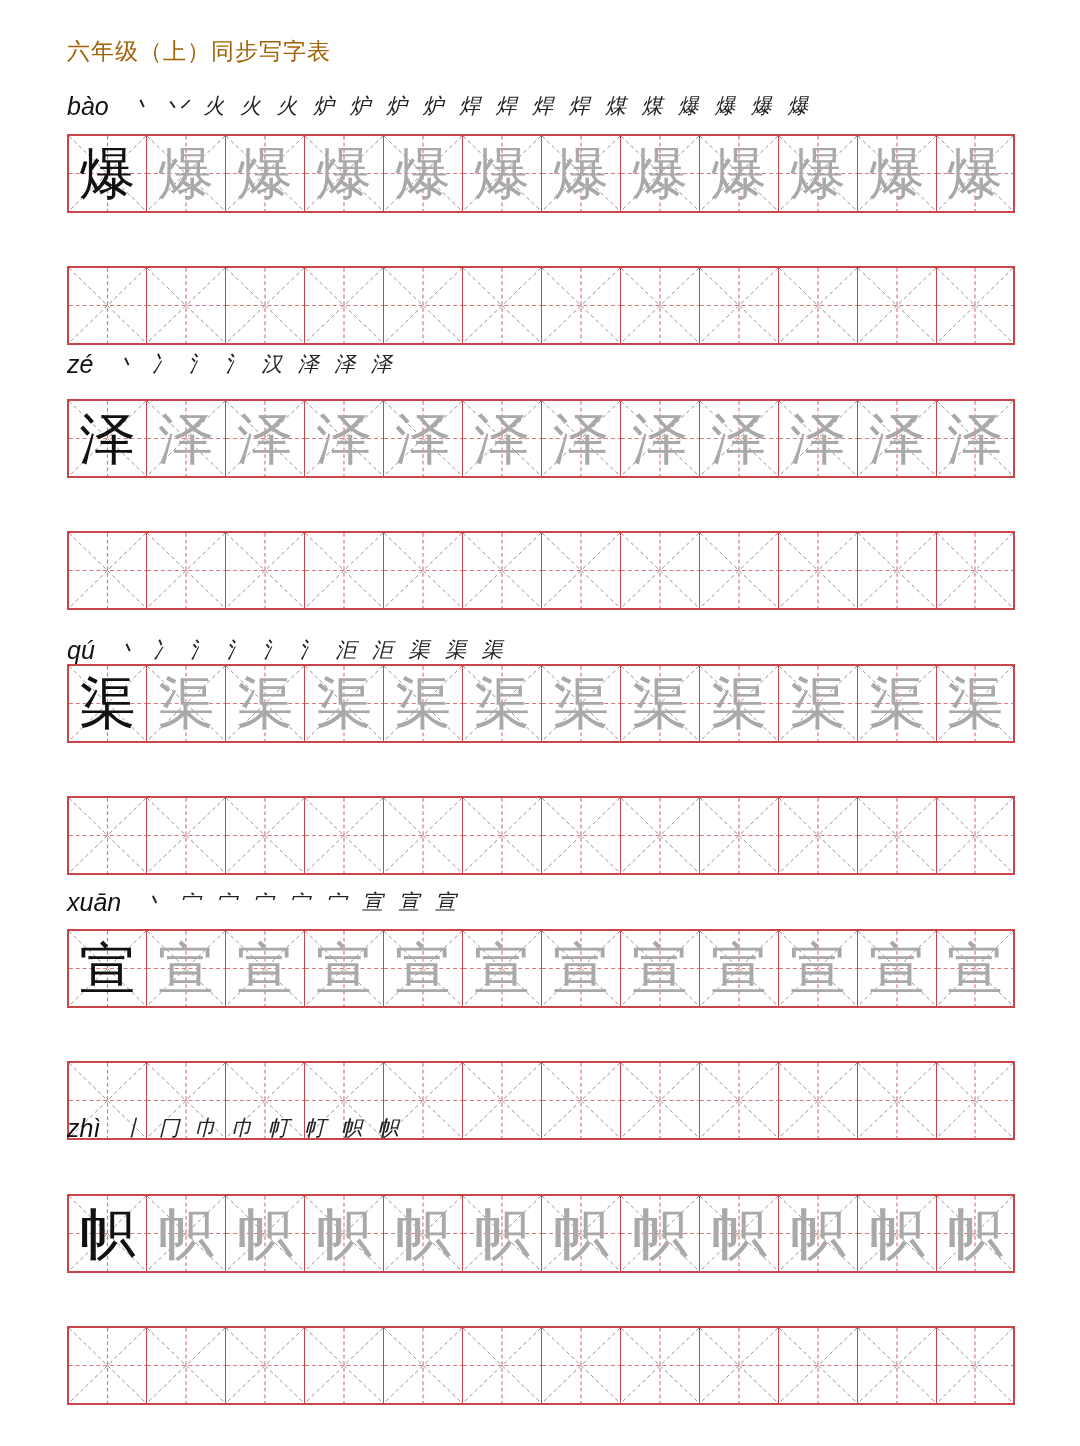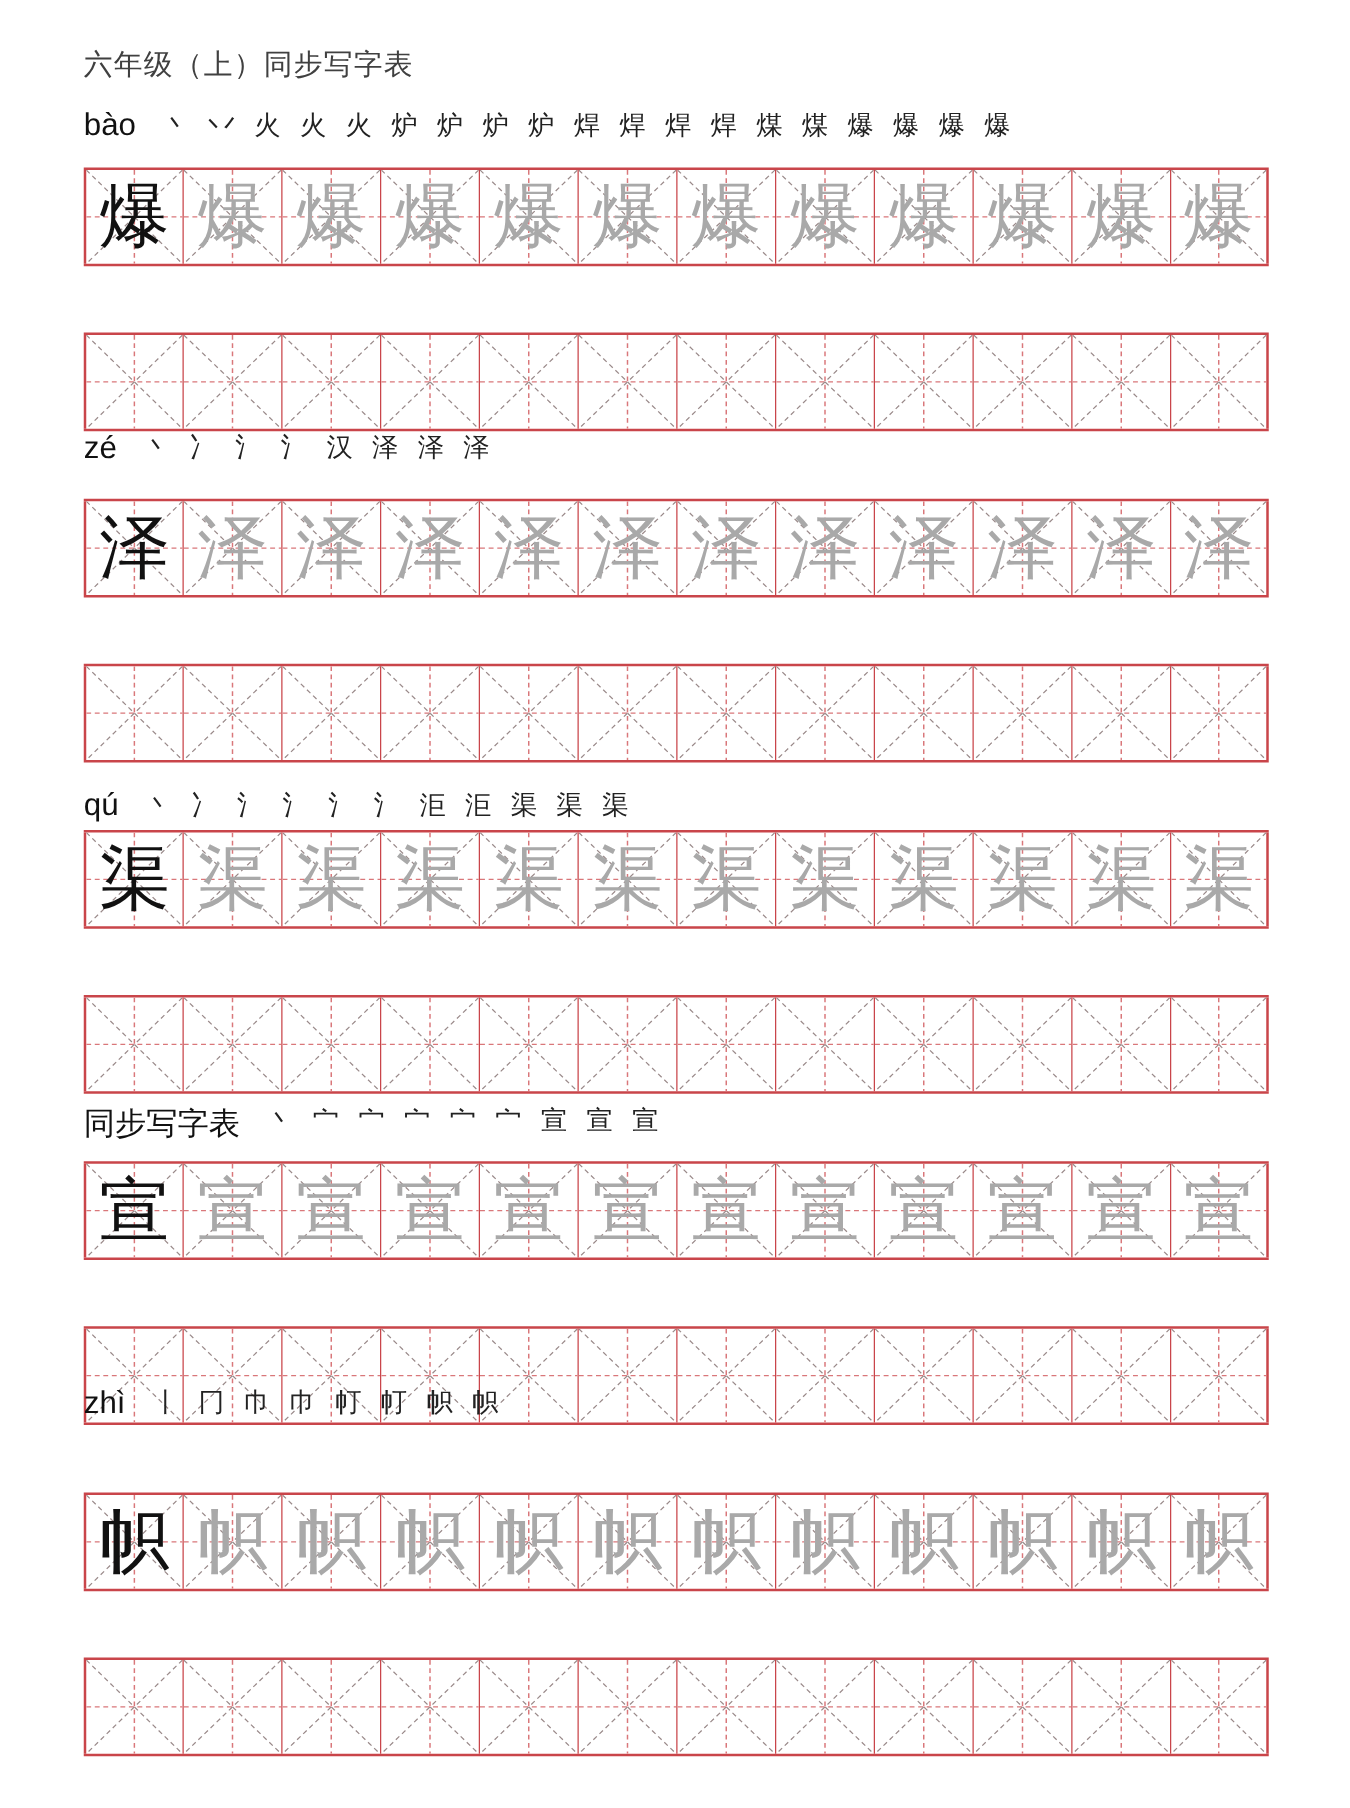--- a/index.html
+++ b/index.html
@@ -1,20 +1,20 @@
 <!DOCTYPE html>
 <html><head>
 <meta charset="utf-8">
 <style>
   html, body { margin:0; padding:0; background:#ffffff; }
   body { width:1080px; height:1446px; position:relative; overflow:hidden;
          font-family:"DejaVu Sans", sans-serif; }
-  .title { position:absolute; left:67px; top:36px; font-size:23px; color:#404040;
+  .title { position:absolute; left:67px; top:36px; font-size:23px; color:#a16207;
            font-family:"DejaVu Serif", serif; letter-spacing:1px; }
-  .pinyin-line { position:absolute; left:67px; height:40px; display:flex; align-items:flex-start; }
+  .pinyin-line { position:absolute; left:67px; height:40px; display:flex; align-items:center;font-style:italic; }
   .pinyin { font-family:"Liberation Sans", sans-serif; font-size:25px; color:#111; margin-right:14px; }
   .stroke { font-family:"DejaVu Sans", sans-serif; font-size:21px; color:#222; width:36.5px; text-align:center; display:inline-block; }
   .grid-row { position:absolute; left:67px; width:948px; height:79px; display:flex;
               border-top:2px solid #c9454a; border-bottom:2px solid #c9454a; box-sizing:border-box; }
   .cell { position:relative; width:79px; height:100%; box-sizing:border-box;
           border-left:1.5px solid #c9454a; }
   .cell:last-child { border-right:2px solid #c9454a; }
   .cell:first-child { border-left:2px solid #c9454a; }
   .cell svg.guides { position:absolute; left:0; top:0; width:100%; height:100%; }
   .glyph { position:absolute; left:0; top:0; width:100%; height:100%; display:flex;
@@ -694,21 +694,21 @@
       <div class="cell">
         <svg class="guides" viewBox="0 0 79 79" preserveAspectRatio="none">
           <line x1="39.5" y1="0" x2="39.5" y2="79" stroke="#d9777a" stroke-width="1.2" stroke-dasharray="4,3"></line>
           <line x1="0" y1="39.5" x2="79" y2="39.5" stroke="#d9777a" stroke-width="1.2" stroke-dasharray="4,3"></line>
           <line x1="0" y1="0" x2="79" y2="79" stroke="#9a8a8a" stroke-width="1" stroke-dasharray="4,3"></line>
           <line x1="79" y1="0" x2="0" y2="79" stroke="#9a8a8a" stroke-width="1" stroke-dasharray="4,3"></line>
         </svg>
       </div>
     </div>
     <div class="pinyin-line" style="top: 882px;">
-      <span class="pinyin">同步写字表</span>
+      <span class="pinyin">xuān</span>
       <span class="stroke">丶</span>
       <span class="stroke">宀</span>
       <span class="stroke">宀</span>
       <span class="stroke">宀</span>
       <span class="stroke">宀</span>
       <span class="stroke">宀</span>
       <span class="stroke">宣</span>
       <span class="stroke">宣</span>
       <span class="stroke">宣</span>
     </div>

